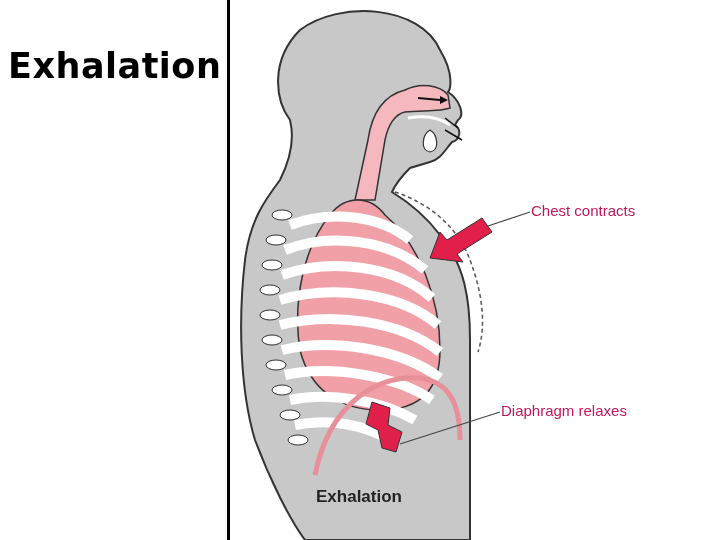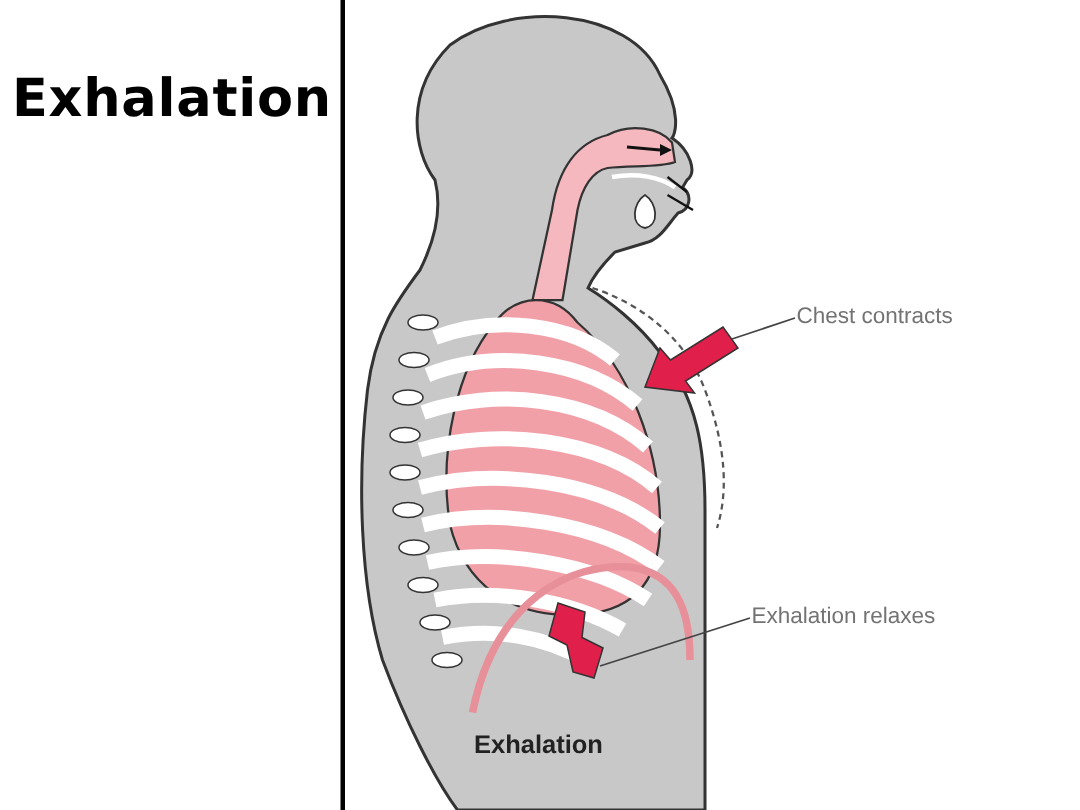--- a/index.html
+++ b/index.html
@@ -1,20 +1,20 @@
 <!DOCTYPE html>
 <html><head>
 <meta charset="utf-8">
 <style>
   html, body { margin:0; padding:0; background:#ffffff; }
   body { width:720px; height:540px; position:relative; overflow:hidden; font-family:"DejaVu Sans", sans-serif; }
   .slide-title { position:absolute; left:8px; top:46px; font-family:"DejaVu Sans", sans-serif; font-weight:bold; font-size:35px; color:#000; letter-spacing:0.5px; }
   .divider { position:absolute; left:227px; top:0; width:3px; height:540px; background:#000; }
   .diagram { position:absolute; left:230px; top:0; width:490px; height:540px; }
-  .label { position:absolute; font-family:"Liberation Sans", sans-serif; color:#737373; font-size:15px; }
+  .label { position:absolute; font-family:"Liberation Sans", sans-serif; color:#be185d; font-size:15px; }
   .lbl-chest { left:531px; top:202px; }
   .lbl-diaphragm { left:501px; top:402px; }
   .caption { position:absolute; left:316px; top:487px; font-family:"Liberation Sans", sans-serif; font-weight:bold; font-size:17px; color:#222; }
 </style>
 </head>
 <body>
 
 <div class="slide-title">Exhalation</div>
 <div class="divider"></div>
 
@@ -63,14 +63,14 @@
   <path d="M315,475 C330,400 380,375 420,378 C450,382 460,405 460,440" fill="none" stroke="#e8909a" stroke-width="5"></path>
 
   <polygon points="430,258 440,232 447,240 482,218 492,232 457,254 463,262" fill="#e0204a" stroke="#333" stroke-width="1"></polygon>
   <line x1="488" y1="226" x2="530" y2="212" stroke="#444" stroke-width="1.2"></line>
 
   <polygon points="372,402 390,408 388,425 402,432 396,452 382,448 378,430 366,424" fill="#e0204a" stroke="#333" stroke-width="1"></polygon>
   <line x1="400" y1="444" x2="500" y2="412" stroke="#444" stroke-width="1.2"></line>
 </svg>
 
 <div class="label lbl-chest">Chest contracts</div>
-<div class="label lbl-diaphragm">Exhalation relaxes</div>
+<div class="label lbl-diaphragm">Diaphragm relaxes</div>
 <div class="caption">Exhalation</div>
 
 </body></html>

